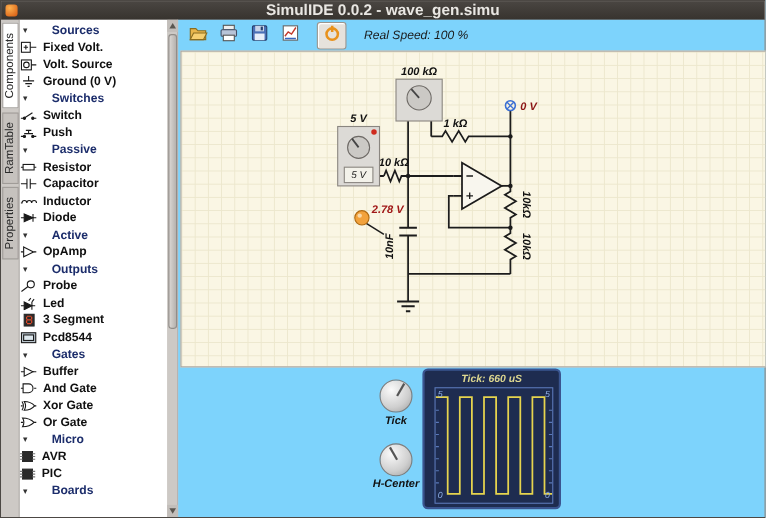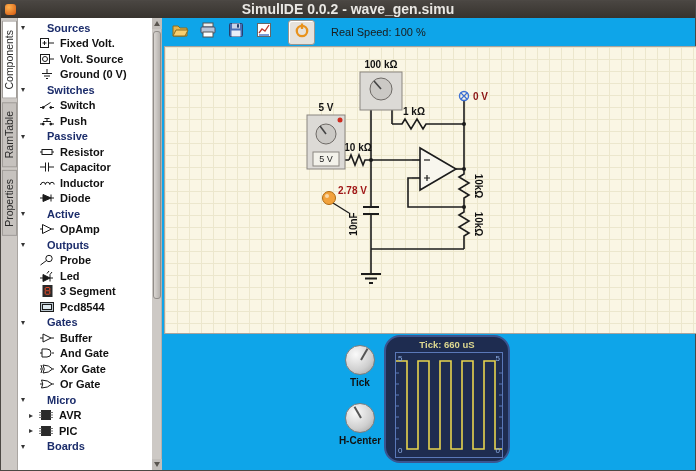--- a/index.html
+++ b/index.html
@@ -16,49 +16,49 @@
   .tabstrip { position:absolute; left:0; top:17px; width:17px; bottom:0; background:#cdc9c5; border-right:1px solid #aaa6a2; }
   .vtab { writing-mode:vertical-rl; transform:rotate(180deg); font-size:10.5px; color:#2a2a2a;
     background:#c6c2be; border:1px solid #a09c98; padding:8px 0; margin:3px auto 3px; width:15px;
     text-align:center; cursor:pointer; }
   .vtab.active { background:#ffffff; }
 
   .sidebar { position:absolute; left:17px; top:17px; width:134px; bottom:0; background:#fff; overflow:hidden; padding-top:2px; }
   .cat-row { height:15.5px; display:flex; align-items:center; padding-left:3px; cursor:pointer; }
   .cat-arrow { font-size:8px; color:#333; width:10px; flex:none; }
   .cat-label { font-size:11px; font-weight:bold; color:#1c2d6b; white-space:nowrap;margin-left:16px; }
-  .item-row { height:15.5px; display:flex; align-items:center; padding-left:21px; cursor:pointer; }
+  .item-row { height:15.5px; display:flex; align-items:center; cursor:pointer; }
   .exp-arrow { font-size:8px; color:#333; width:9px; margin-left:-10px; flex:none; }
   .tree-icon { width:17px; height:12px; margin-right:4px; flex:none; display:flex; align-items:center; }
   .tree-icon svg { display:block; }
   .item-label { font-size:11px; font-weight:bold; color:#111; white-space:nowrap; }
 
   .vscroll { position:absolute; left:151px; top:17px; width:10px; bottom:0; background:#cdc9c5; border-right:1px solid #b5b1ad; }
   .scroll-btn { position:absolute; left:0; width:10px; height:11px; background:#c2beba; }
   .scroll-btn.up { top:0; } .scroll-btn.down { bottom:0; }
   .scroll-btn::after { content:""; position:absolute; left:2px; border-left:3px solid transparent; border-right:3px solid transparent; }
   .scroll-btn.up::after { top:3px; border-bottom:5px solid #5a5650; }
   .scroll-btn.down::after { bottom:3px; border-top:5px solid #5a5650; }
   .scroll-thumb { position:absolute; left:1px; width:8px; top:13px; height:268px;
     background:linear-gradient(90deg,#dad6d2,#b6b2ae); border:1px solid #918d89; border-radius:3px; }
 
-  .content { position:absolute; left:161px; top:17px; right:0; bottom:0; background:#0ea5e9; }
+  .content { position:absolute; left:161px; top:17px; right:0; bottom:0; background:#7dd3fc;font-style:italic; }
   .toolbar { position:absolute; left:0; top:0; right:0; height:28px; display:flex; align-items:center; padding-left:6px; gap:4px; }
   .tb-btn { width:24px; height:24px; display:flex; align-items:center; justify-content:center; cursor:pointer; }
   .power-btn { width:27px; height:25px; background:#e6e2dc; border:1px solid #9a968f; border-radius:3px;
     box-shadow:inset 1px 1px 0 #fff; display:flex; align-items:center; justify-content:center; margin-left:8px; cursor:pointer; }
   .speed-label { font-size:11px; color:#1a1a1a; margin-left:12px; }
 
   .canvas { position:absolute; left:2px; top:28px; width:533px; height:288px; background-color:#faf6e4;
     background-image:linear-gradient(#ece7cd 1px, transparent 1px),linear-gradient(90deg,#ece7cd 1px, transparent 1px);
     background-size:12px 12px; border:1px solid #a8a49e; }
   .canvas svg { position:absolute; left:0; top:0; }
 
   .scope-panel { position:absolute; left:222px; top:317px; width:126px; height:128px;
-    background:#1e2c50; border:2px solid #3a5590; border-radius:16px; }
+    background:#1e2c50; border:2px solid #3a5590; border-radius:5px; }
   .scope-title { position:absolute; left:0; top:2px; width:100%; text-align:center; font-size:9.5px; font-weight:bold; color:#ded890; }
   .scope-plot { position:absolute; left:9px; top:15px; width:108px; height:106px; border:1px solid #5a78b8; }
   .scope-num { position:absolute; font-size:8px; color:#8fb0e8; line-height:8px; }
   .knob { position:absolute; width:30px; height:30px; border-radius:50%;
     background:radial-gradient(circle at 35% 30%, #fafafa, #cfcfcf 60%, #9e9e9e); border:1px solid #7d7d7d; cursor:pointer; }
   .knob .pointer { position:absolute; left:50%; top:50%; width:2px; height:13px; background:#555; transform-origin:50% 0%; }
   .knob-label { position:absolute; font-size:10px; font-weight:bold; color:#111; text-align:center; width:60px; }
 </style>
 </head>
 <body>

